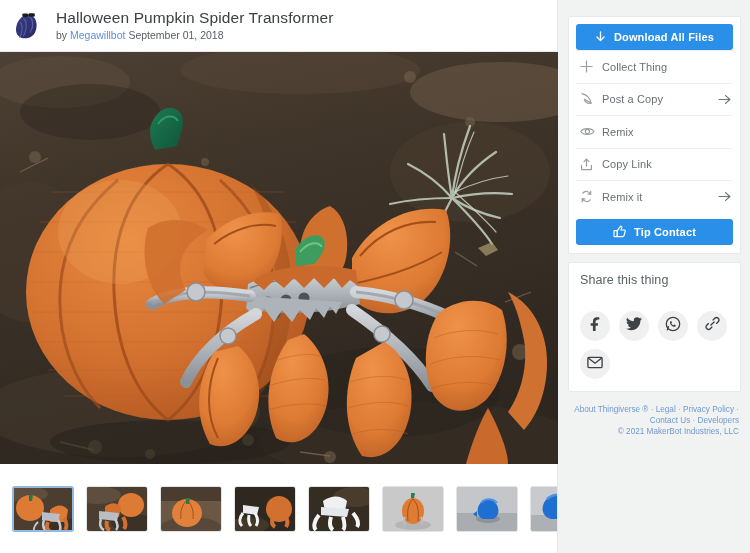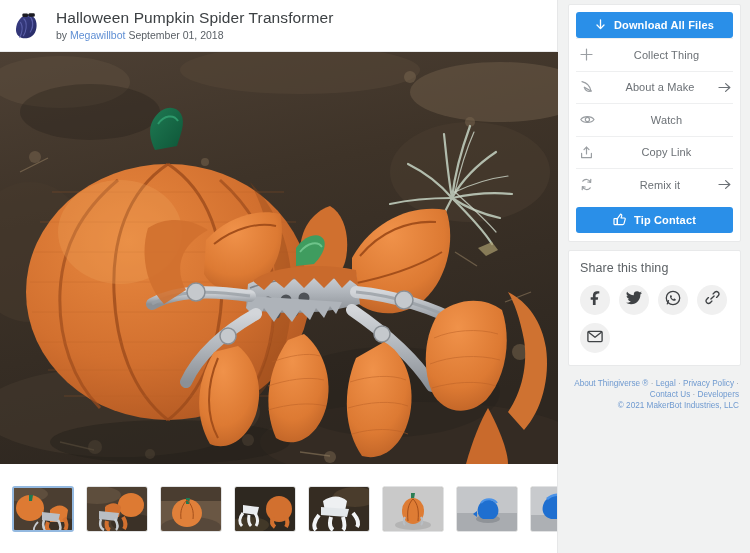--- a/index.html
+++ b/index.html
@@ -68,21 +68,21 @@
     background: #b9b2a6;
     position: relative;
   }
   .thumb.selected { border: 2px solid #94b9e0; }
   .thumb svg { display: block; }
 
   
   .sidebar {
     width: 220px; height: 553px;
     background: #f1f2f2;
-    padding: 4px 9px 0 10px;
+    padding: 16px 9px 0 10px;
     display: flex; flex-direction: column;
     gap: 8px;
   }
   .card {
     background: #ffffff;
     border: 1px solid #e8e9ea;
     border-radius: 2px;
   }
 
   
@@ -98,39 +98,38 @@
     letter-spacing: .15px;
     cursor: pointer;
   }
   .btn-primary .ic { display: flex; align-items: center; }
   .action-row {
     display: flex; align-items: center;
     height: 32.5px;
     border-top: 1px solid #eeeff0;
     padding: 0 2px 0 4px;
     cursor: pointer;
-    text-align: center;
   }
   .action-row:first-of-type { border-top: none; }
   .action-row .ic {
     width: 22px; flex: 0 0 22px;
     display: flex; align-items: center; justify-content: flex-start;
     color: #8e9397;
   }
   .action-row .lbl {
     flex: 1 1 auto;
     font-size: 11px; color: #6b7075; letter-spacing: .1px;
   }
   .action-row .arrow { color: #6b7075; display: flex; align-items: center; }
   .tip-wrap { padding-top: 6px; }
 
   
   .share { padding: 10px 10px 12px 11px; }
   .share-title {
-    font-size: 12.5px; color: #5c6165; margin-bottom: 10px; letter-spacing: .1px;
+    font-size: 12.5px; color: #5c6165; margin-bottom: 24px; letter-spacing: .1px;
   }
   .share-icons { display: flex; flex-wrap: wrap; gap: 8px 9px; }
   .share-btn {
     width: 30px; height: 30px; border-radius: 50%;
     background: #f0f0f0;
     display: flex; align-items: center; justify-content: center;
     color: #3f4245;
     cursor: pointer;
   }
 
@@ -500,37 +499,37 @@
 
 
       <div class="action-row">
         <span class="ic">
           <svg width="14" height="14" viewBox="0 0 14 14" fill="none" stroke="#9a9ea2" stroke-width="1.2" stroke-linecap="round" stroke-linejoin="round">
             <path d="M2 1.6 C 6.6 2.6, 10 6, 11 11"></path>
             <path d="M11 11 C 8 12.2, 5 10.4, 4.4 7.4"></path>
             <path d="M4.4 7.4 L 11 11"></path>
           </svg>
         </span>
-        <span class="lbl">About a Make</span>
+        <span class="lbl">Post a Copy</span>
         <span class="arrow">
           <svg width="13" height="11" viewBox="0 0 13 11" fill="none" stroke="#6b7075" stroke-width="1.2" stroke-linecap="round" stroke-linejoin="round">
             <path d="M1 5.5 H 11.6"></path>
               <path d="M7.6 1.6 L 11.8 5.5 L 7.6 9.4"></path>
           </svg>
         </span>
       </div>
 
       <div class="action-row">
         <span class="ic">
           <svg width="15" height="11" viewBox="0 0 15 11" fill="none" stroke="#9a9ea2" stroke-width="1.2">
             <path d="M0.8 5.5 C 3.4 1.6, 11.4 1.6, 14 5.5 C 11.4 9.4, 3.4 9.4, 0.8 5.5z"></path>
             <circle cx="7.4" cy="5.5" r="2.1"></circle>
           </svg>
         </span>
-        <span class="lbl">Watch</span>
+        <span class="lbl">Remix</span>
       </div>
 
       <div class="action-row">
         <span class="ic">
           <svg width="13" height="13" viewBox="0 0 13 13" fill="none" stroke="#9a9ea2" stroke-width="1.2" stroke-linecap="round" stroke-linejoin="round">
             <path d="M6.5 1.2 V 8"></path>
               <path d="M4 3.6 L 6.5 1.1 L 9 3.6"></path>
             <path d="M1.6 7.4 V 11.6 H 11.4 V 7.4"></path>
           </svg>
         </span>

